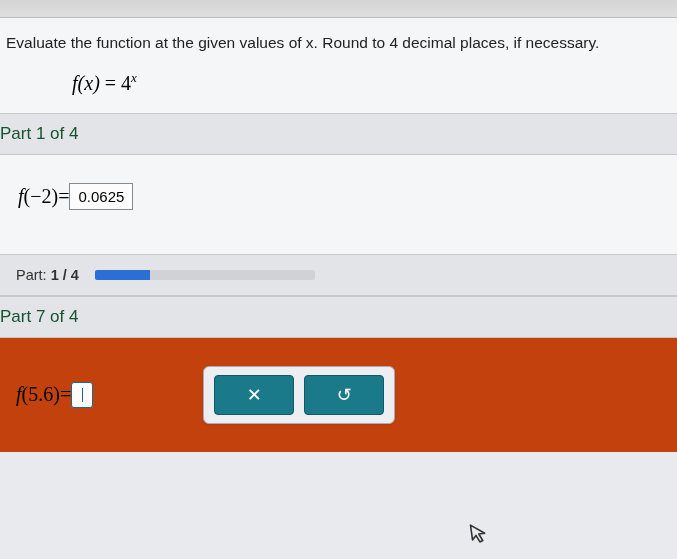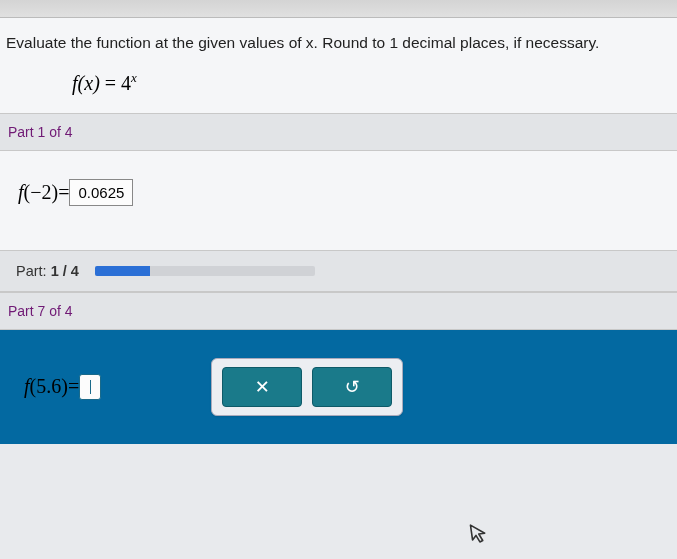--- a/index.html
+++ b/index.html
@@ -29,23 +29,23 @@
     font-family: 'Times New Roman', serif;
     font-size: 20px;
     font-style: italic;
     padding: 4px 0 18px 72px;
   }
   .formula sup { font-size: 13px; font-style: italic; }
   .part-header {
     background: #e2e4e7;
     border-top: 1px solid #c8c8c8;
     border-bottom: 1px solid #c8c8c8;
-    padding: 10px 8px;
-    font-size: 14px;
-    color: #701a75;
+    padding: 10px 0;
+    font-size: 17px;
+    color: #14532d;
   }
   .part-body {
     background: #f5f6f8;
     padding: 28px 18px 44px 18px;
   }
   .eq {
     font-family: 'Times New Roman', serif;
     font-size: 20px;
     font-style: italic;
     display: flex;
@@ -107,43 +107,43 @@
   .tool-btn {
     width: 80px; height: 40px;
     background: #1a7a8a;
     border: 1px solid #0e5a68;
     border-radius: 4px;
     display: flex; align-items: center; justify-content: center;
     color: #fff; font-size: 18px;
     cursor: pointer;
   }
   .part2-body {
-    background: #0369a1;
-    padding: 28px 18px 28px 24px;
+    background: #c2410c;
+    padding: 28px 18px 28px 16px;
     display: flex;
     align-items: center;
     gap: 110px;
   }
   .cursor-pointer {
     position: absolute;
     bottom: 10px;
     left: 470px;
     font-size: 20px;
     color: #333;
     transform: rotate(-8deg);
   }
 </style>
 </head>
 <body>
 
 <div class="top-strip"></div>
 
 <div class="content">
 
-  <div class="prompt">Evaluate the function at the given values of x. Round to 1 decimal places, if necessary.</div>
+  <div class="prompt">Evaluate the function at the given values of x. Round to 4 decimal places, if necessary.</div>
 
   <div class="formula">
     <span class="fn"><span>f</span>(<span>x</span>)</span>
     <span style="font-style:normal;"> = </span>
     <span style="font-style:normal;">4</span><sup>x</sup>
   </div>
 
   <div class="part-header">Part 1 of 4</div>
 
   <div class="part-body">

